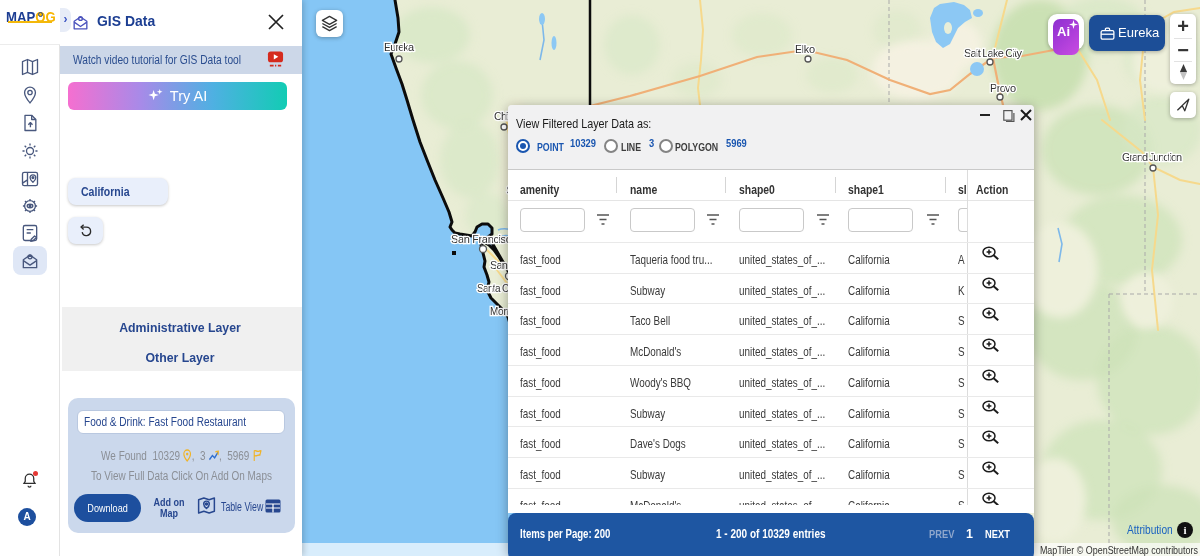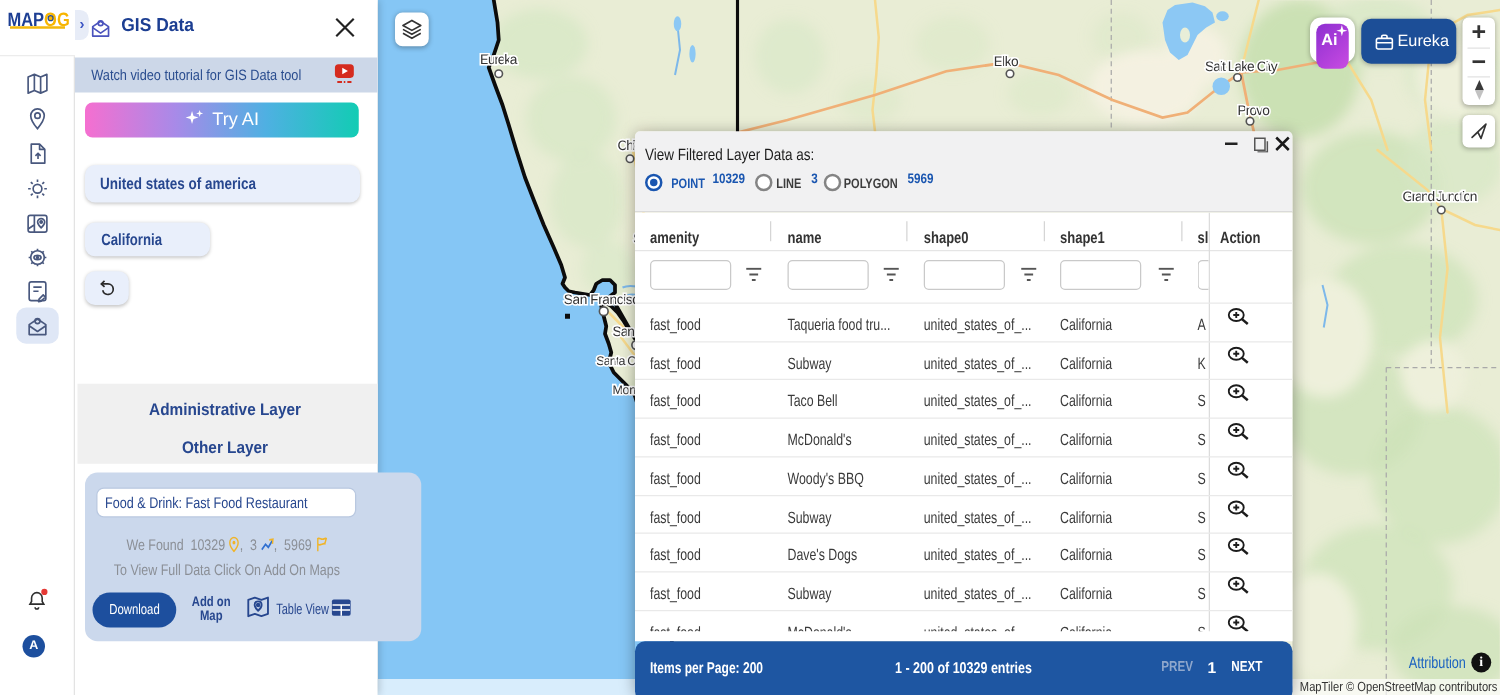--- a/index.html
+++ b/index.html
@@ -30,21 +30,21 @@
 .lbox{position:absolute;background:#e9effb;border-radius:8px;box-shadow:0 1px 3px rgba(0,0,0,.22);color:#27478f;font-weight:bold;font-size:13px}
 #usabox{left:8px;top:132px;width:220px;height:30px;line-height:30px;padding-left:12px;transform-origin:0 50%}#usabox span{display:inline-block;transform:scaleX(.83);transform-origin:0 50%}
 #calbox{left:8px;top:178px;width:100px;height:27px;line-height:27px;padding-left:13px}#calbox span{display:inline-block;transform:scaleX(.81);transform-origin:0 50%}
 #distbox{left:117px;top:178px;width:103px;height:27px;font-size:12.5px;line-height:13px;padding:1px 0 0 13px}#distbox span{display:inline-block;transform:scaleX(.86);transform-origin:0 50%}
 #undobtn{left:8px;top:217px;width:35px;height:27px}
 #searchbox{position:absolute;left:9px;top:268px;width:218px;height:27px;background:#fff;border-radius:14px;box-shadow:0 1px 4px rgba(0,0,0,.28)}
 #searchbox svg{position:absolute;left:11px;top:7px;width:13px;height:13px}
 #searchtxt{position:absolute;left:53px;top:7px;font-size:13px;color:#333;white-space:nowrap;transform:scaleX(.89);transform-origin:0 50%}
 #graysec{position:absolute;left:2px;top:307px;width:240px;height:64px;background:#f0f0f0}
 .seclbl{position:absolute;width:240px;text-align:center;font-size:13.5px;font-weight:bold;color:#27478f;transform:scaleX(.91);transform-origin:50% 50%}
-#card{position:absolute;left:8px;top:378px;width:269px;height:135px;background:#cbd8ec;border-radius:10px}
+#card{position:absolute;left:8px;top:398px;width:227px;height:135px;background:#cbd8ec;border-radius:10px}
 #cardwhite{position:absolute;left:9px;top:12px;width:208px;height:24px;background:#fff;border-radius:6px;border:1px solid #b9c8e0;color:#27478f;font-size:12.3px;line-height:22px;padding-left:6px;white-space:nowrap}#cardwhite span{display:inline-block;transform:scaleX(.82);transform-origin:0 50%}
 .cardgray{position:absolute;width:227px;text-align:center;font-size:12.3px;color:#8b8f96;white-space:nowrap;transform:scaleX(.81);transform-origin:50% 50%}
 #dlbtn{position:absolute;left:6px;top:96px;width:67px;height:28px;background:#1d4f9e;border-radius:15px;color:#fff;font-size:11.5px;text-align:center;line-height:28px}#dlbtn span{display:inline-block;transform:scaleX(.79);transform-origin:50% 50%}
 #addonmap{position:absolute;left:81px;top:99px;width:40px;font-size:11px;font-weight:bold;color:#27478f;text-align:center;line-height:11px;transform:scaleX(.82);transform-origin:50% 50%}
 #mapic{position:absolute;left:128px;top:97px;width:21px;height:21px;color:#27478f}
 #tvlbl{position:absolute;left:153px;top:102px;font-size:12px;color:#27478f;white-space:nowrap;transform:scaleX(.73);transform-origin:0 50%}
 #tvic{position:absolute;left:197px;top:101px;width:16px;height:14px}
 
 .mapbtn{position:absolute;background:#fff;border-radius:6px;box-shadow:0 1px 4px rgba(0,0,0,.3)}
 #layersbtn{left:316px;top:10px;width:27px;height:27px;z-index:5}
@@ -482,21 +482,20 @@
   <svg id="ytic" viewBox="0 0 18 19">
           <rect x="1" y="1.5" width="16" height="11.5" rx="3" fill="#d52b1e"></rect>
           <polygon points="7.2,4.5 12,7.2 7.2,10" fill="#fff"></polygon>
           <path d="M3 16.5 H7 M8.5 16.5 H9.8 M11.5 16.5 H15" stroke="#d52b1e" stroke-width="1.8"></path>
         </svg>
  </div>
  <div id="tryai"><svg viewBox="0 0 16 16" width="15" height="15" style="vertical-align:-2px;margin-right:7px" fill="#fff">
           <path d="M6 2 L7.3 6.2 11.5 7.5 7.3 8.8 6 13 4.7 8.8 0.5 7.5 4.7 6.2 Z"></path>
           <path d="M12.5 1 L13.2 3.3 15.5 4 13.2 4.7 12.5 7 11.8 4.7 9.5 4 11.8 3.3 Z"></path>
         </svg>Try AI</div>
- <div class="lbox" id="usabox"><span>United states of america</span></div>
  <div class="lbox" id="calbox"><span>California</span></div>
  <div class="lbox" id="undobtn">
         <svg viewBox="0 0 20 20" width="17" height="17" style="position:absolute;left:9px;top:5px" fill="none" stroke="#2b2b2b" stroke-width="1.6">
           <path d="M7.8 3.2 L4.8 6 7.8 8.8"></path>
           <path d="M5.2 6 H11 a5 5 0 1 1 -4.9 6"></path>
         </svg>
       </div>
  <div id="graysec"></div>
  <div class="seclbl" style="top:320px">Administrative Layer</div>
  <div class="seclbl" style="top:350px">Other Layer</div>

